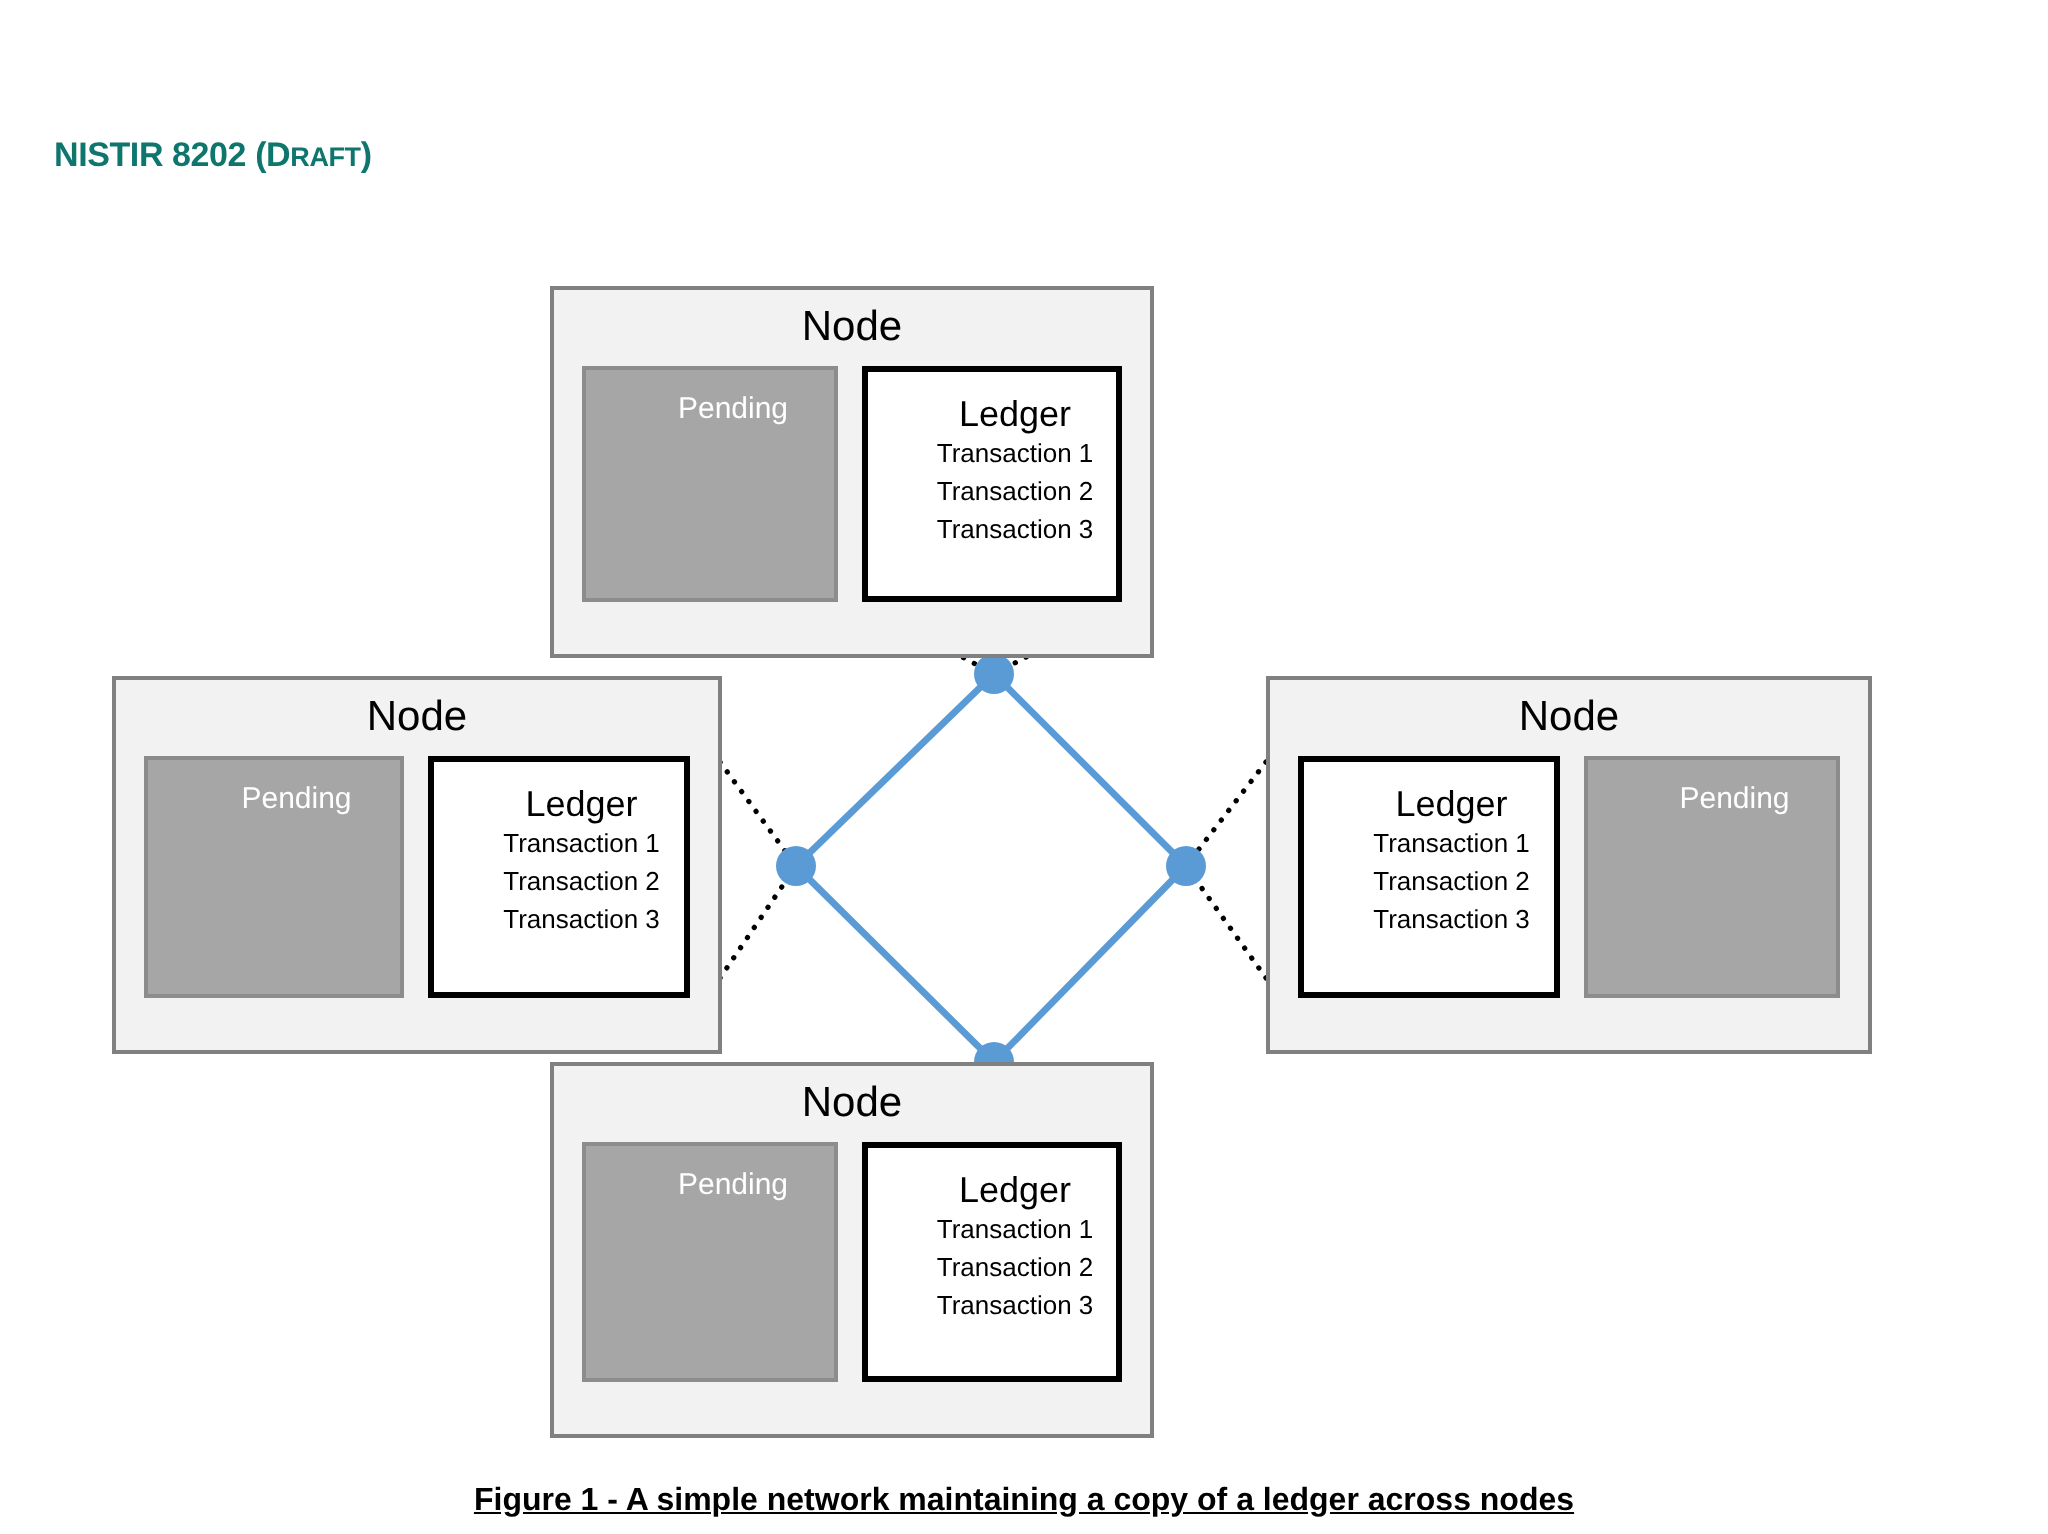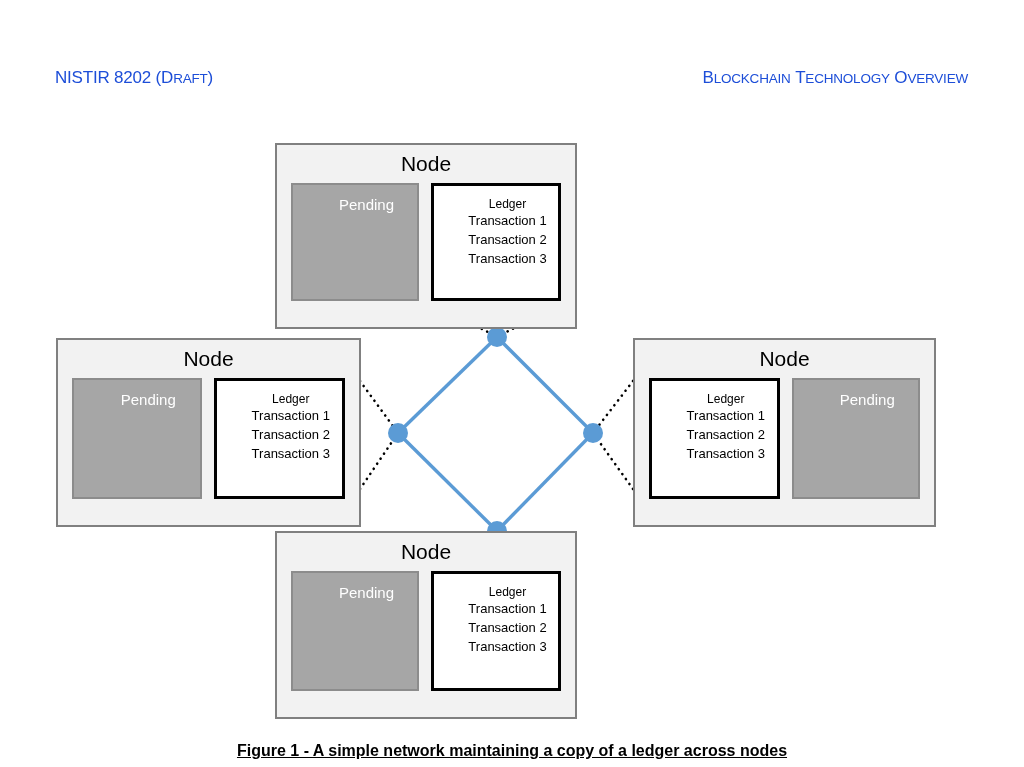--- a/index.html
+++ b/index.html
@@ -17,25 +17,24 @@
     height: 767px;
     background: #ffffff;
     overflow: hidden;
   }
 
   
   .hdr {
     position: absolute;
     top: 68px;
     font-size: 17px;
-    font-weight: 400;
-    color: #1d4ed8;
+    font-weight: 700;
+    color: #0f766e;
     white-space: nowrap;
     letter-spacing: -0.2px;
-    margin-left: 28px;
   }
   #hdr-left  { left: 27px; }
   #hdr-right { right: 56px; }
   .sc-first { font-size: 17px; }
   .sc-rest  { font-size: 13.5px; }
 
   
   #figure {
     position: absolute;
     left: 0;
@@ -98,21 +97,21 @@
   .pending .panel-label {
     font-size: 15px;
     color: #ffffff;
   }
   .ledger {
     background: #ffffff;
     border: 3px solid #000000;
     color: #000000;
   }
   .ledger .panel-label {
-    font-size: 12px;
+    font-size: 18px;
     color: #000000;
   }
   .panel-label { line-height: 1.0; }
   .ledger .tx {
     font-size: 13px;
     color: #000000;
     line-height: 1.32;
     margin-top: 2px;
   }
   .ledger .tx:first-of-type { margin-top: 4px; }
@@ -138,23 +137,20 @@
 </style>
 </head>
 <body>
 
 <div id="page">
 
   <div class="hdr" id="hdr-left">
     <span class="sc-first">NISTIR 8202 (D</span><span class="sc-rest">RAFT</span><span class="sc-first">)</span>
   </div>
 
-  <div class="hdr" id="hdr-right">
-    <span class="sc-first">B</span><span class="sc-rest">LOCKCHAIN</span><span class="sc-first">&nbsp;</span><span class="sc-first">T</span><span class="sc-rest">ECHNOLOGY</span><span class="sc-first">&nbsp;</span><span class="sc-first">O</span><span class="sc-rest">VERVIEW</span>
-  </div>
 
   <div id="figure">
 
     <svg id="links" viewBox="0 0 1024 767">
 
       <g stroke="#000000" stroke-width="2.6" stroke-linecap="round" stroke-dasharray="0.1 6" fill="none">
         <path d="M428 300 L497 337"></path>
         <path d="M567 300 L497 337"></path>
         <path d="M360 381 L398 433"></path>
         <path d="M360 489 L398 433"></path>

